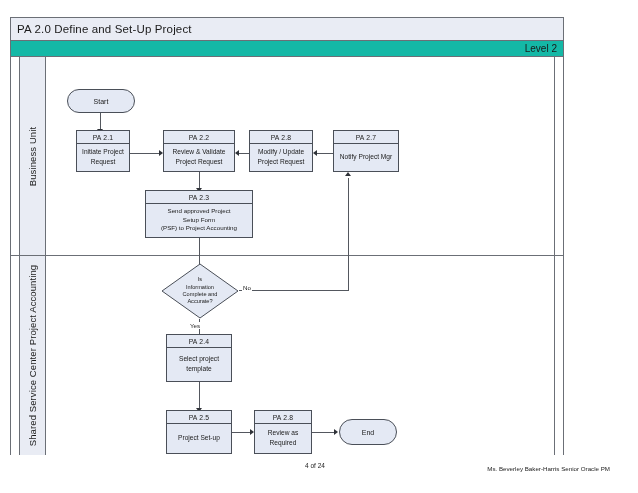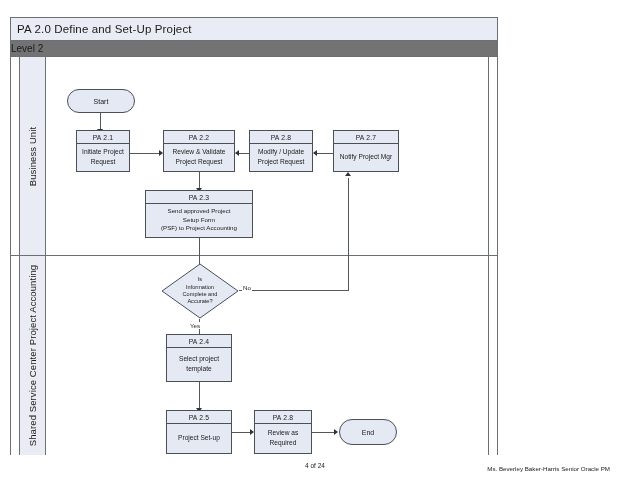--- a/index.html
+++ b/index.html
@@ -13,21 +13,21 @@
   #page {
     position: relative;
     width: 638px; height: 493px;
     background: #ffffff;
   }
 
   
   .doc-frame {
     position: absolute;
     left: 10px; top: 17px;
-    width: 488px; height: 438px;
+    width: 554px; height: 438px;
     border: 1px solid #6b6f76;
     background: #ffffff;
     padding-left: 24px;
   }
 
   
   .title-bar {
     position: absolute;
     left: 0; top: 0;
     width: 100%; height: 23px;
@@ -42,24 +42,25 @@
     padding-left: 6px;
     letter-spacing: 0.15px;
     white-space: nowrap;
   }
 
   
   .level-bar {
     position: absolute;
     left: 0; top: 23px;
     width: 100%; height: 16px;
-    background: #737373;
+    background: #14b8a6;
     border-bottom: 1px solid #6b6f76;
     display: flex;
     align-items: center;
+    justify-content: flex-end;
   }
   .level-text {
     font-size: 10px;
     color: #1a1a1a;
     padding-right: 6px;
     white-space: nowrap;
   }
 
   
   .lanes {

